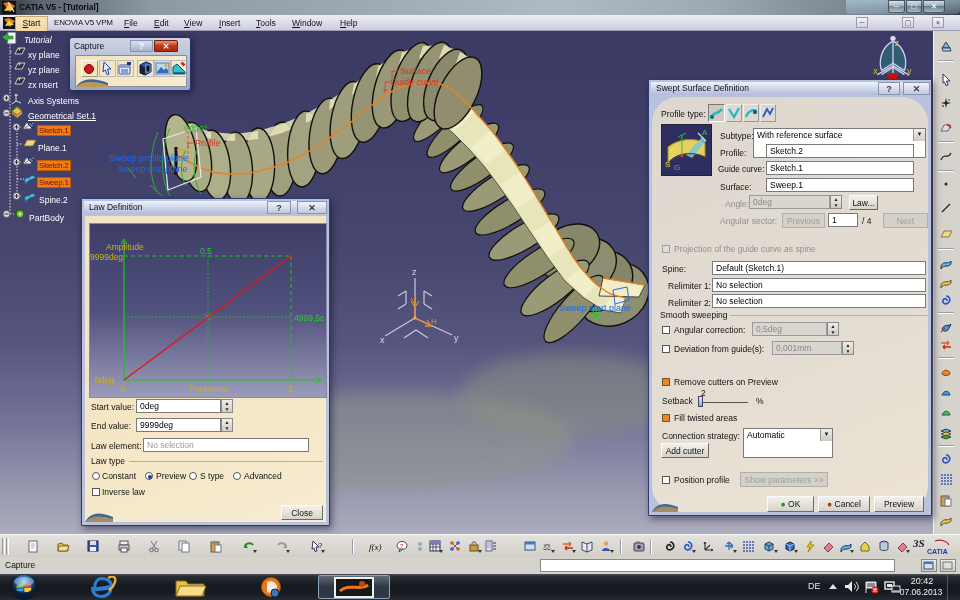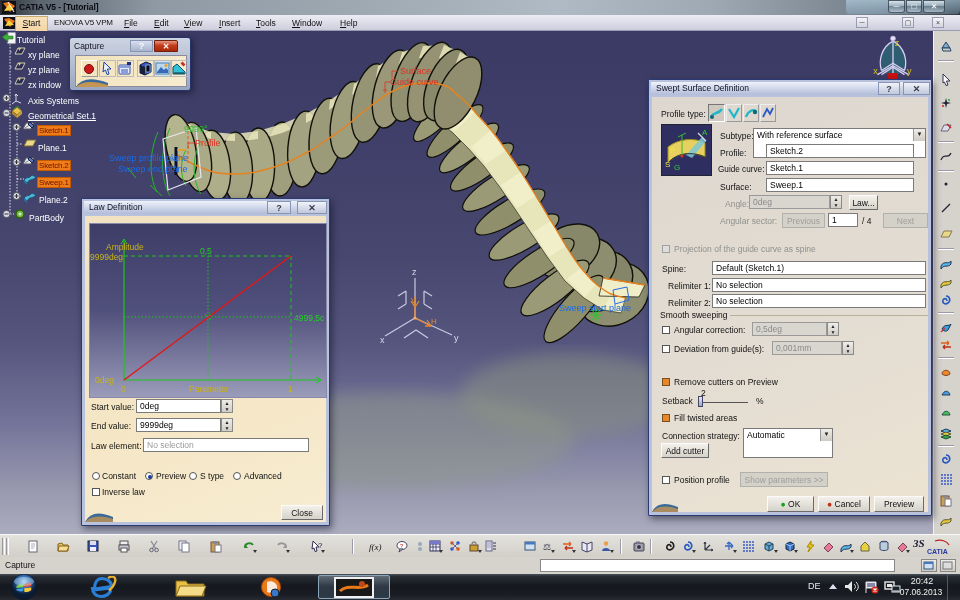--- a/index.html
+++ b/index.html
@@ -297,31 +297,31 @@
         <path d="M0,8 C3,4 5,7 8,3 L12,5 C9,9 6,6 3,11 Z" fill="#48b8d8" stroke="#205070"></path>
         <path d="M0,8 L3,11 L3,13 L0,10 Z" fill="#2878a8"></path>
       </svg>
     <svg class="abs" style="left:14px;top:177px" width="13" height="13">
         <circle cx="6" cy="6" r="4" fill="#70b840" stroke="#306010"></circle>
         <circle cx="6" cy="6" r="1.6" fill="#d0e8c0"></circle>
         <g stroke="#306010" stroke-width="1.6">
           <path d="M6,0.5 L6,2.5 M6,9.5 L6,11.5 M0.5,6 L2.5,6 M9.5,6 L11.5,6 M2.2,2.2 L3.5,3.5 M8.5,8.5 L9.8,9.8 M9.8,2.2 L8.5,3.5 M3.5,8.5 L2.2,9.8"></path>
         </g>
       </svg>
-    <div class="titem" style="left:17px;top:4px;">Tutorial</div>
+    <div class="titem" style="left:24px;top:4px;font-style:italic;">Tutorial</div>
     <div class="titem" style="left:28px;top:19px;">xy plane</div>
     <div class="titem" style="left:28px;top:34px;">yz plane</div>
-    <div class="titem" style="left:28px;top:49px;">zx indow</div>
+    <div class="titem" style="left:28px;top:49px;">zx nsert</div>
     <div class="titem" style="left:28px;top:65px;">Axis Systems</div>
     <div class="titem" style="left:28px;top:80px;text-decoration:underline;">Geometrical Set.1</div>
     <div class="titem torange" style="left:37px;top:94px;">Sketch.1</div>
     <div class="titem" style="left:38px;top:112px;">Plane.1</div>
     <div class="titem torange" style="left:37px;top:129px;">Sketch.2</div>
     <div class="titem torange" style="left:37px;top:146px;">Sweep.1</div>
-    <div class="titem" style="left:39px;top:164px;">Plane.2</div>
+    <div class="titem" style="left:39px;top:164px;">Spine.2</div>
     <div class="titem" style="left:29px;top:182px;">PartBody</div>
   </div>
   <div class="abs" id="rtoolbar"></div>
 
   <div class="abs" style="left:69px;top:37px;width:122px;height:54px;background:linear-gradient(180deg,#cdd4e2,#9aa6c0);border:1px solid #26336a;border-radius:3px;box-shadow:2px 2px 6px rgba(10,10,30,0.5);">
     <div class="abs" style="left:4px;top:3px;font-size:8.5px;color:#101020;">Capture</div>
     <div class="abs" style="left:60px;top:2px;width:23px;height:12px;background:linear-gradient(180deg,#d8dfee,#a8b4cc);border:1px solid #8894b4;text-align:center;font-size:9px;font-weight:bold;color:#f8f8fc;line-height:11px;">?</div>
     <div class="abs" style="left:84px;top:2px;width:24px;height:12px;background:linear-gradient(180deg,#e8967e,#c43c1c 45%,#a82a0a);border:1px solid #702010;border-radius:0 2px 0 0;text-align:center;font-size:8px;font-weight:bold;color:#fff;line-height:11px;">✕</div>
     <div class="abs" style="left:5px;top:17px;width:112px;height:32px;background:linear-gradient(135deg,#f3e3bd,#f7ecd0);border:1px solid #8a8aa0;">
       <svg class="abs" style="left:0;top:16px;" width="32" height="15">
@@ -396,20 +396,21 @@
         </g>
       </svg>
       <div class="lbl" style="left:6px;top:186px;">Start value:</div>
       <div class="tinput" style="left:51px;top:183px;width:85px;">0deg</div>
       <div class="spin" style="left:136px;top:183px;">▲<br>▼</div>
       <div class="lbl" style="left:6px;top:205px;">End value:</div>
       <div class="tinput" style="left:51px;top:202px;width:85px;">9999deg</div>
       <div class="spin" style="left:136px;top:202px;">▲<br>▼</div>
       <div class="lbl" style="left:6px;top:225px;">Law element:</div>
       <div class="tinput" style="left:58px;top:222px;width:166px;color:#9a9a98;">No selection</div>
+      <div class="grp" style="left:6px;top:240px;width:232px;"><span>Law type</span><div class="gline" style="left:38px;"></div></div>
       <div class="rad" style="left:7px;top:256px;"></div>
         <div class="lbl" style="left:17px;top:255px;">Constant</div>
       <div class="radsel" style="left:60px;top:256px;"></div>
         <div class="lbl" style="left:71px;top:255px;">Preview</div>
       <div class="rad" style="left:104px;top:256px;"></div>
         <div class="lbl" style="left:115px;top:255px;">S type</div>
       <div class="rad" style="left:148px;top:256px;"></div>
         <div class="lbl" style="left:159px;top:255px;">Advanced</div>
       <div class="cb" style="left:7px;top:272px;"></div>
         <div class="lbl" style="left:17px;top:271px;">Inverse law</div>
@@ -418,21 +419,21 @@
           <path d="M0,17 Q9,8 28,14 L28,17 Z" fill="#d89a48" opacity="0.7"></path>
         </svg>
       <div class="btn" style="left:196px;top:289px;width:42px;height:15px;line-height:14px;">Close</div>
     </div>
   </div>
 
   <div class="cdlg" style="left:648px;top:79px;width:284px;height:437px;">
     <div class="dtitle">Swept Surface Definition</div>
     <div class="dhelp" style="left:229px;top:2px;width:22px;">?</div>
     <div class="dclose" style="left:254px;top:2px;width:27px;">✕</div>
-    <div class="dbody" style="background:linear-gradient(160deg,#ddd7cf 0%,#e3dcd2 55%,#ece3d2 100%);">
+    <div class="dbody" style="background:linear-gradient(160deg,#ddd7cf 0%,#e3dcd2 55%,#ece3d2 100%);border-radius:26px;">
       <div class="lbl" style="left:9px;top:12px;">Profile type:</div>
       <div class="abs" style="left:56px;top:7px;width:17px;height:18px;background:#cfc9c0;border:1px solid #777;border-bottom-color:#fff;border-right-color:#fff;"><svg width="15" height="16">
             <path d="M2,12 C5,6 9,10 13,4" stroke="#20b8c8" stroke-width="2.5" fill="none"></path>
             <circle cx="3" cy="12" r="2" fill="#106878"></circle>
           </svg></div>
       <div class="abs" style="left:74px;top:7px;width:16px;height:18px;border:1px solid #999;border-top-color:#eee;border-left-color:#eee;"><svg width="14" height="16">
             <path d="M2,4 L7,12 L12,3" stroke="#20b8c8" stroke-width="2.2" fill="none"></path>
           </svg></div>
       <div class="abs" style="left:91px;top:7px;width:16px;height:18px;border:1px solid #999;border-top-color:#eee;border-left-color:#eee;"><svg width="14" height="16">
             <path d="M2,12 C4,6 9,4 12,6" stroke="#20b8c8" stroke-width="2.2" fill="none"></path>

